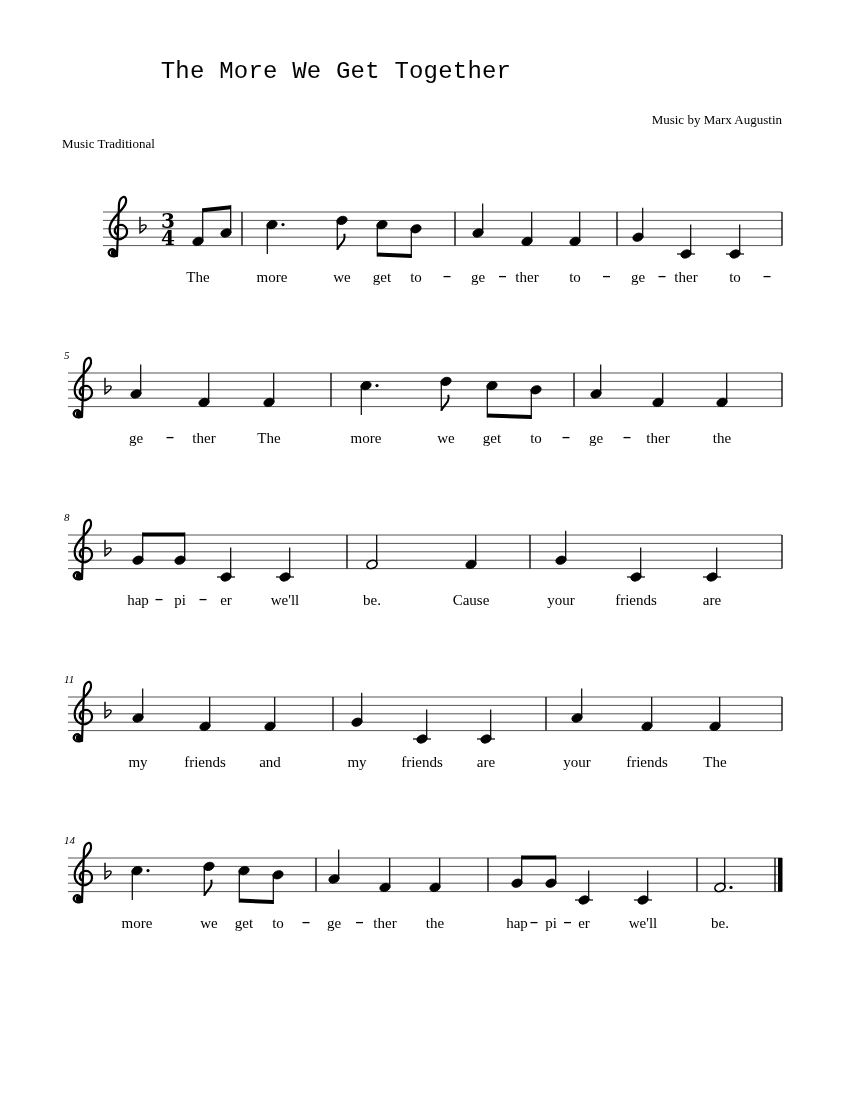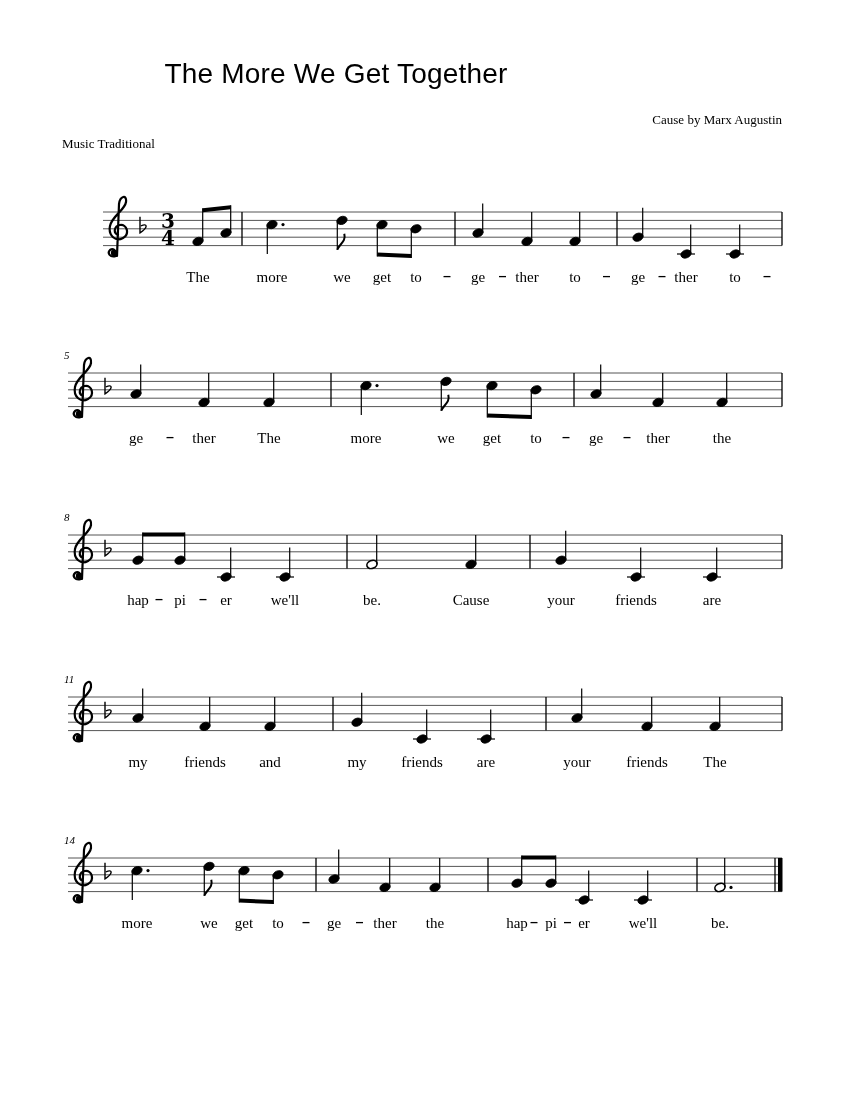--- a/index.html
+++ b/index.html
@@ -1,32 +1,32 @@
 <!DOCTYPE html>
 <html><head>
 <meta charset="utf-8">
 <style>
   html, body { margin: 0; padding: 0; background: #ffffff; }
   body { width: 850px; height: 1100px; position: relative; overflow: hidden;
          font-family: "DejaVu Serif", "Liberation Serif", serif; color: #000; }
   .title { position: absolute; left: 0; width: 672px; top: 58px; text-align: center;
-           font-family: Liberation Sans, sans-serif; font-size: 28px; letter-spacing: 0.2px; }
+           font-family: Liberation Mono, monospace; font-size: 24px; letter-spacing: 0.2px; }
   .composer { position: absolute; right: 68px; top: 112px;
               font-family: "Liberation Serif", "DejaVu Serif", serif; font-size: 13px; }
   .poet { position: absolute; left: 62px; top: 136px;
           font-family: "Liberation Serif", "DejaVu Serif", serif; font-size: 13px; }
   svg#score { position: absolute; left: 0; top: 0; }
   .lyric { font-family: "Liberation Serif", "DejaVu Serif", serif; font-size: 15px; }
   .measure-num { font-family: "Liberation Serif", "DejaVu Serif", serif; font-size: 11px; font-style: italic; }
 </style>
 </head>
 <body>
 
 <div class="title">The More We Get Together</div>
-<div class="composer">Cause by Marx Augustin</div>
+<div class="composer">Music by Marx Augustin</div>
 <div class="poet">Music Traditional</div>
 
 <svg id="score" width="850" height="1100" viewBox="0 0 850 1100" xmlns="http://www.w3.org/2000/svg">
     <g>
       <line x1="103" x2="782" y1="212" y2="212" stroke="#555555" stroke-width="1"></line>
       <line x1="103" x2="782" y1="220.4" y2="220.4" stroke="#555555" stroke-width="1"></line>
       <line x1="103" x2="782" y1="228.8" y2="228.8" stroke="#555555" stroke-width="1"></line>
       <line x1="103" x2="782" y1="237.2" y2="237.2" stroke="#555555" stroke-width="1"></line>
       <line x1="103" x2="782" y1="245.6" y2="245.6" stroke="#555555" stroke-width="1"></line>
       <path d="M 116 256

